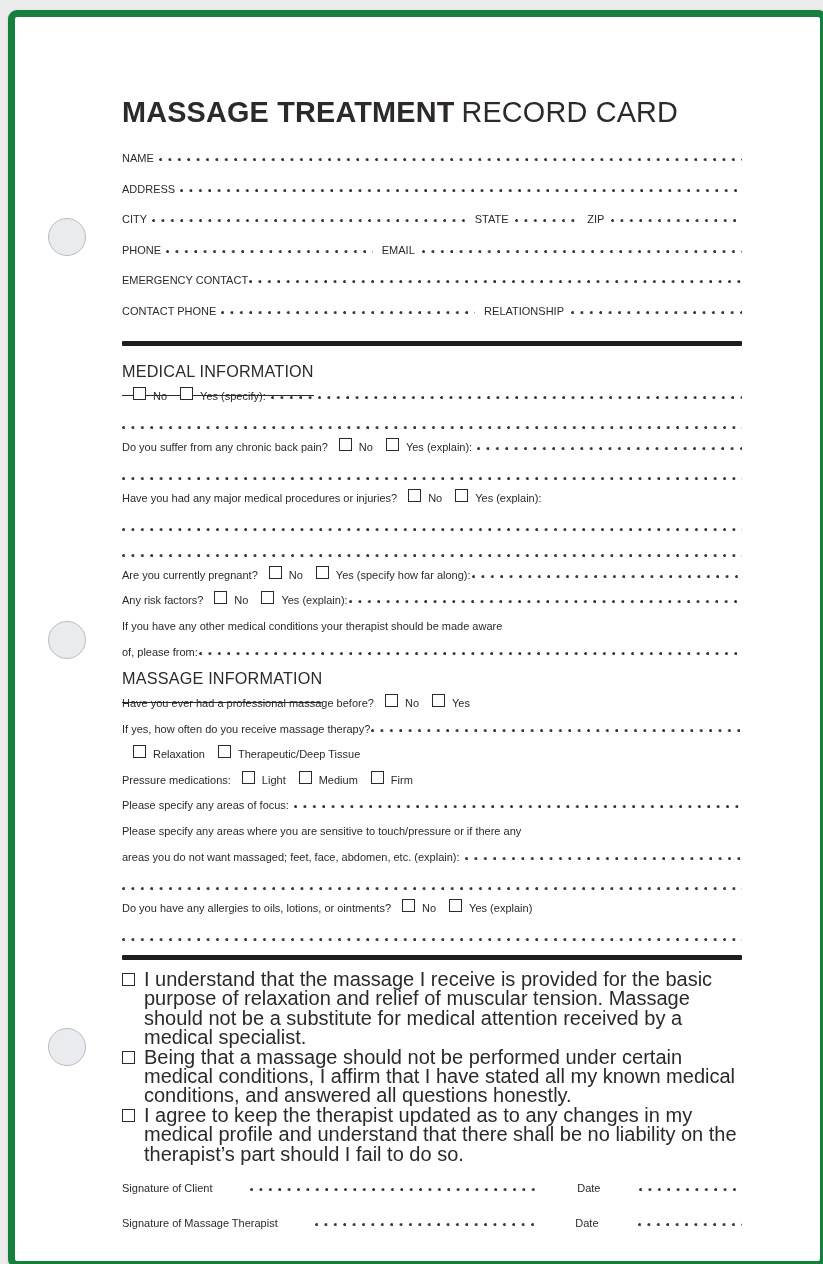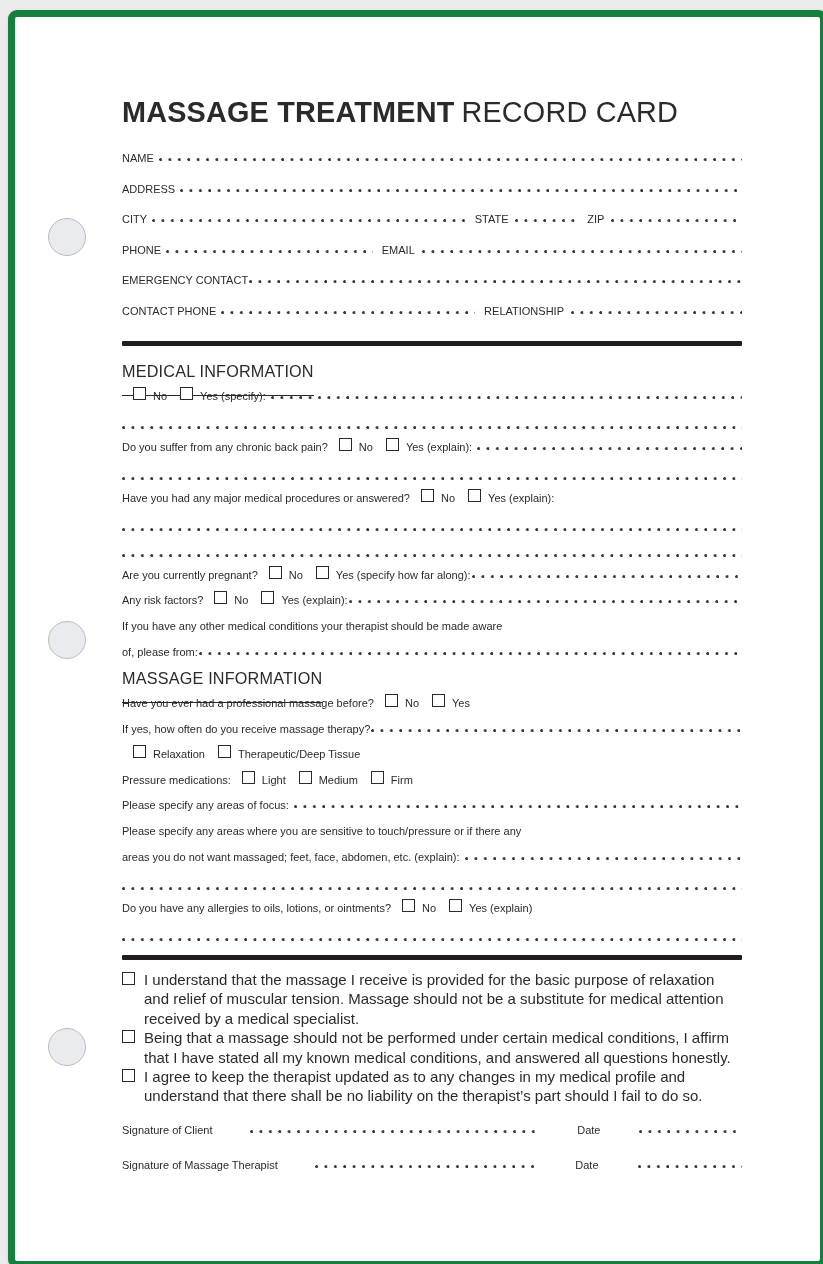--- a/index.html
+++ b/index.html
@@ -104,21 +104,21 @@
   .divider {
     height: 5px;
     background: #211d1e;
     border-radius: 1px;
   }
   .divider.d1 { margin: 14px 0 12px 0; }
   .divider.d2 { margin: 8px 0 10px 0; }
 
   
   .agree-block { margin-top: 2px; }
-  .agree-item { display: flex; align-items: baseline; font-size: 15px; line-height: 19.4px; }
+  .agree-item { display: flex; align-items: baseline; font-size: 20px; line-height: 19.4px; }
   .agree-item .cb { margin: 0 9px 0 0; }
   .agree-text { flex: 1 1 auto; white-space: normal; }
 
   .sig-block { margin-top: 7px; }
   .sig-block .line { height: 35px; line-height: 35px; gap: 32px; }
 </style>
 </head>
 <body>
 
 <div class="card">
@@ -187,21 +187,21 @@
         <span class="cb first"></span>
         <span class="lbl">No</span>
         <span class="cb"></span>
         <span class="lbl">Yes (explain):</span>
         <span class="leader"></span>
       </div>
       <div class="line dots-row">
           <span class="leader"></span>
         </div>
       <div class="line">
-        <span class="lbl">Have you had any major medical procedures or answered?</span>
+        <span class="lbl">Have you had any major medical procedures or injuries?</span>
         <span class="cb first"></span>
         <span class="lbl">No</span>
         <span class="cb"></span>
         <span class="lbl">Yes (explain):</span>
       </div>
       <div class="line dots-row">
           <span class="leader"></span>
         </div>
       <div class="line dots-row">
           <span class="leader"></span>

